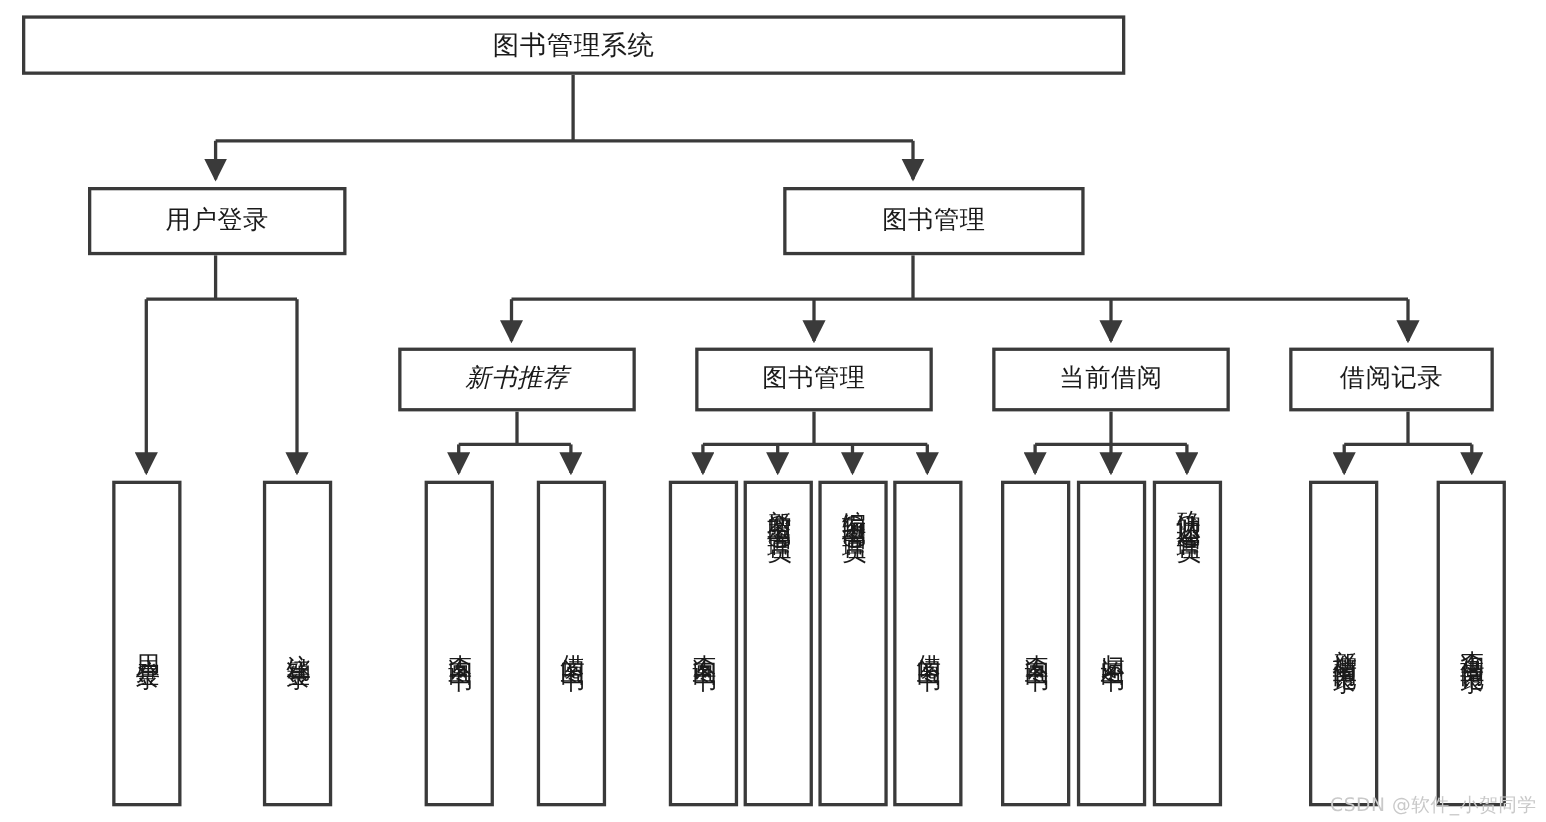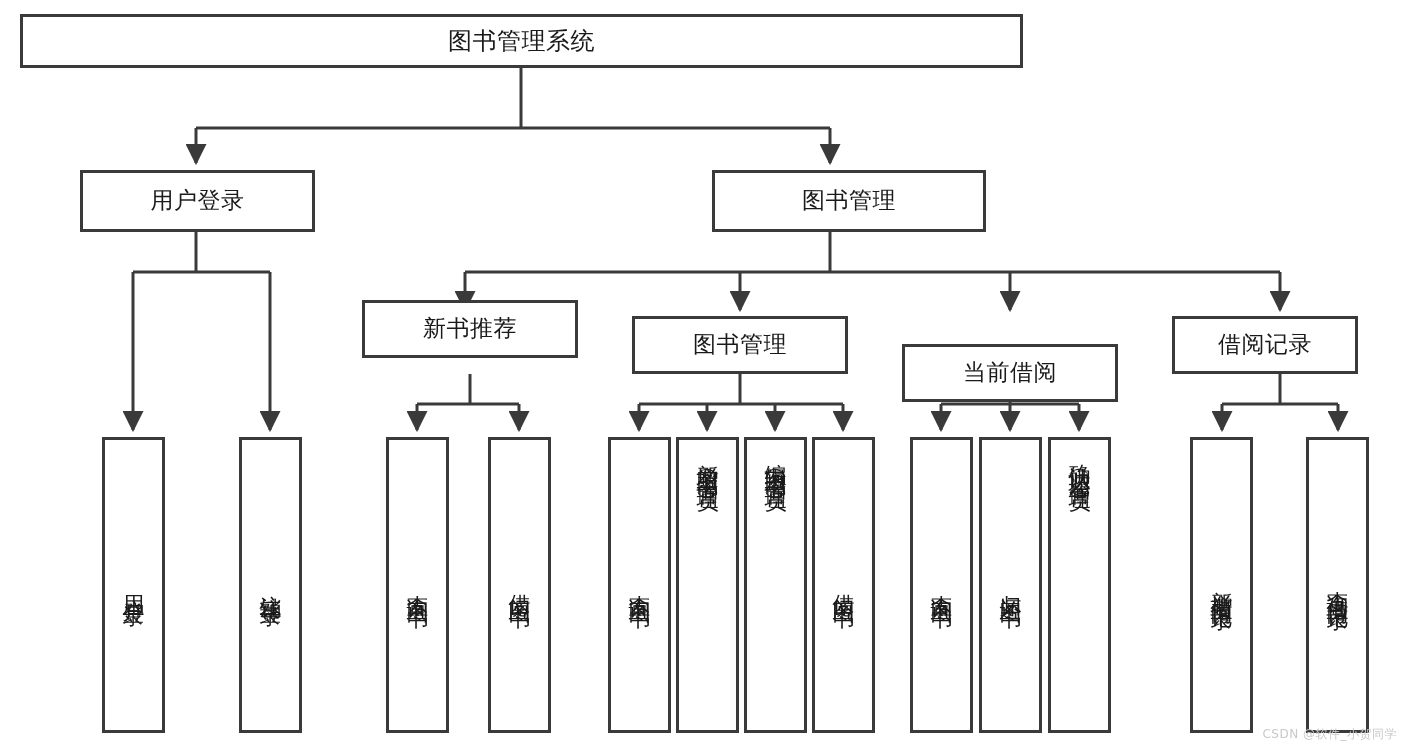--- a/index.html
+++ b/index.html
@@ -65,21 +65,21 @@
   }
   
   .node.v.center {
     align-items: center;
     padding-top: 0;
   }
   #watermark {
     position: absolute;
     right: 8px;
     bottom: 4px;
-    font-size: 12px;
+    font-size: 17px;
     color: #c9c9c9;
     letter-spacing: 0.5px;
     white-space: nowrap;
     user-select: none;
   }
 </style>
 </head>
 <body>
 
 <div id="diagram-root">
@@ -139,29 +139,29 @@
   </div>
 
   <div class="node h" style="left:80px; top:170px; width:235px; height:62px;">
     <span class="node-label">用户登录</span>
   </div>
 
   <div class="node h" style="left:712px; top:170px; width:274px; height:62px;">
     <span class="node-label">图书管理</span>
   </div>
 
-  <div class="node h" style="left:362px; top:300px; width:216px; height:58px;">
+  <div class="node h" style="left:362px; top:316px; width:216px; height:58px;font-style:italic;">
     <span class="node-label">新书推荐</span>
   </div>
 
   <div class="node h" style="left:632px; top:316px; width:216px; height:58px;">
     <span class="node-label">图书管理</span>
   </div>
 
-  <div class="node h" style="left:902px; top:316px; width:216px; height:58px;margin-top:28px;">
+  <div class="node h" style="left:902px; top:316px; width:216px; height:58px;">
     <span class="node-label">当前借阅</span>
   </div>
 
   <div class="node h" style="left:1172px; top:316px; width:186px; height:58px;">
     <span class="node-label">借阅记录</span>
   </div>
 
   <div class="node v center" style="left:102px; top:437px; width:63px; height:296px;">
     <span class="node-label">用户登录</span>
   </div>

